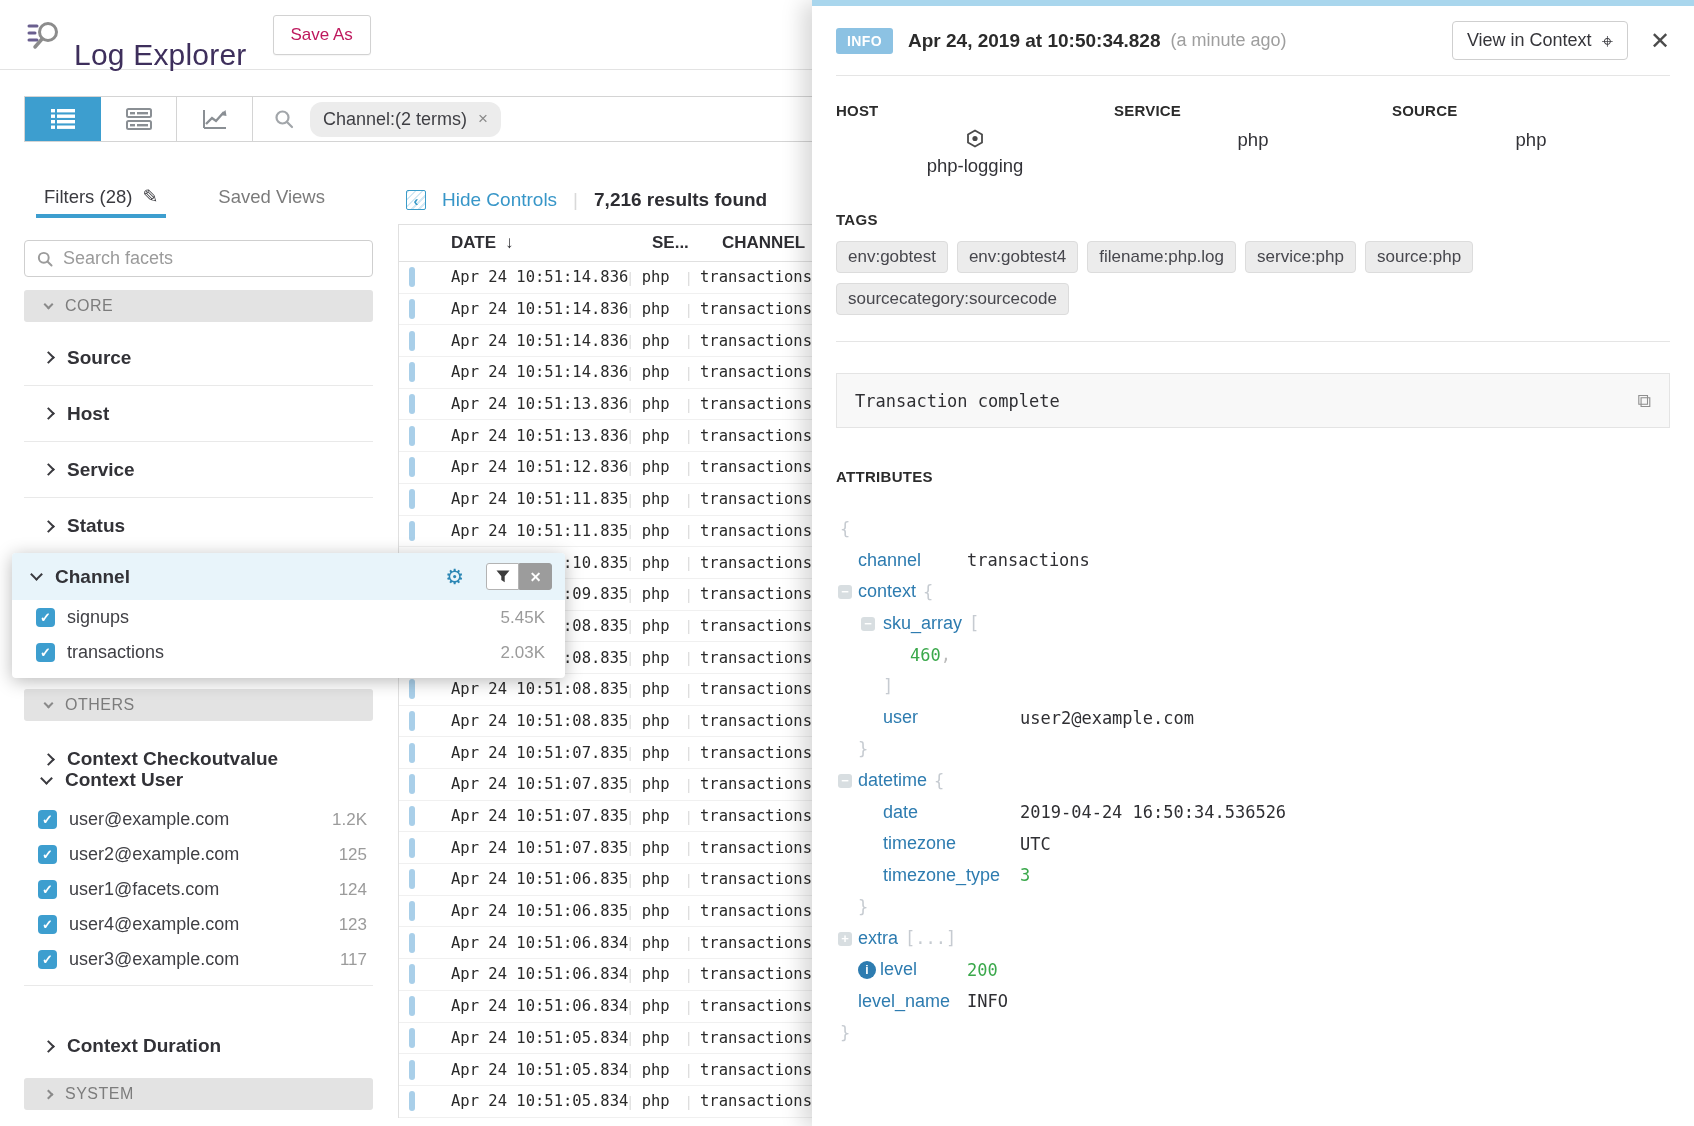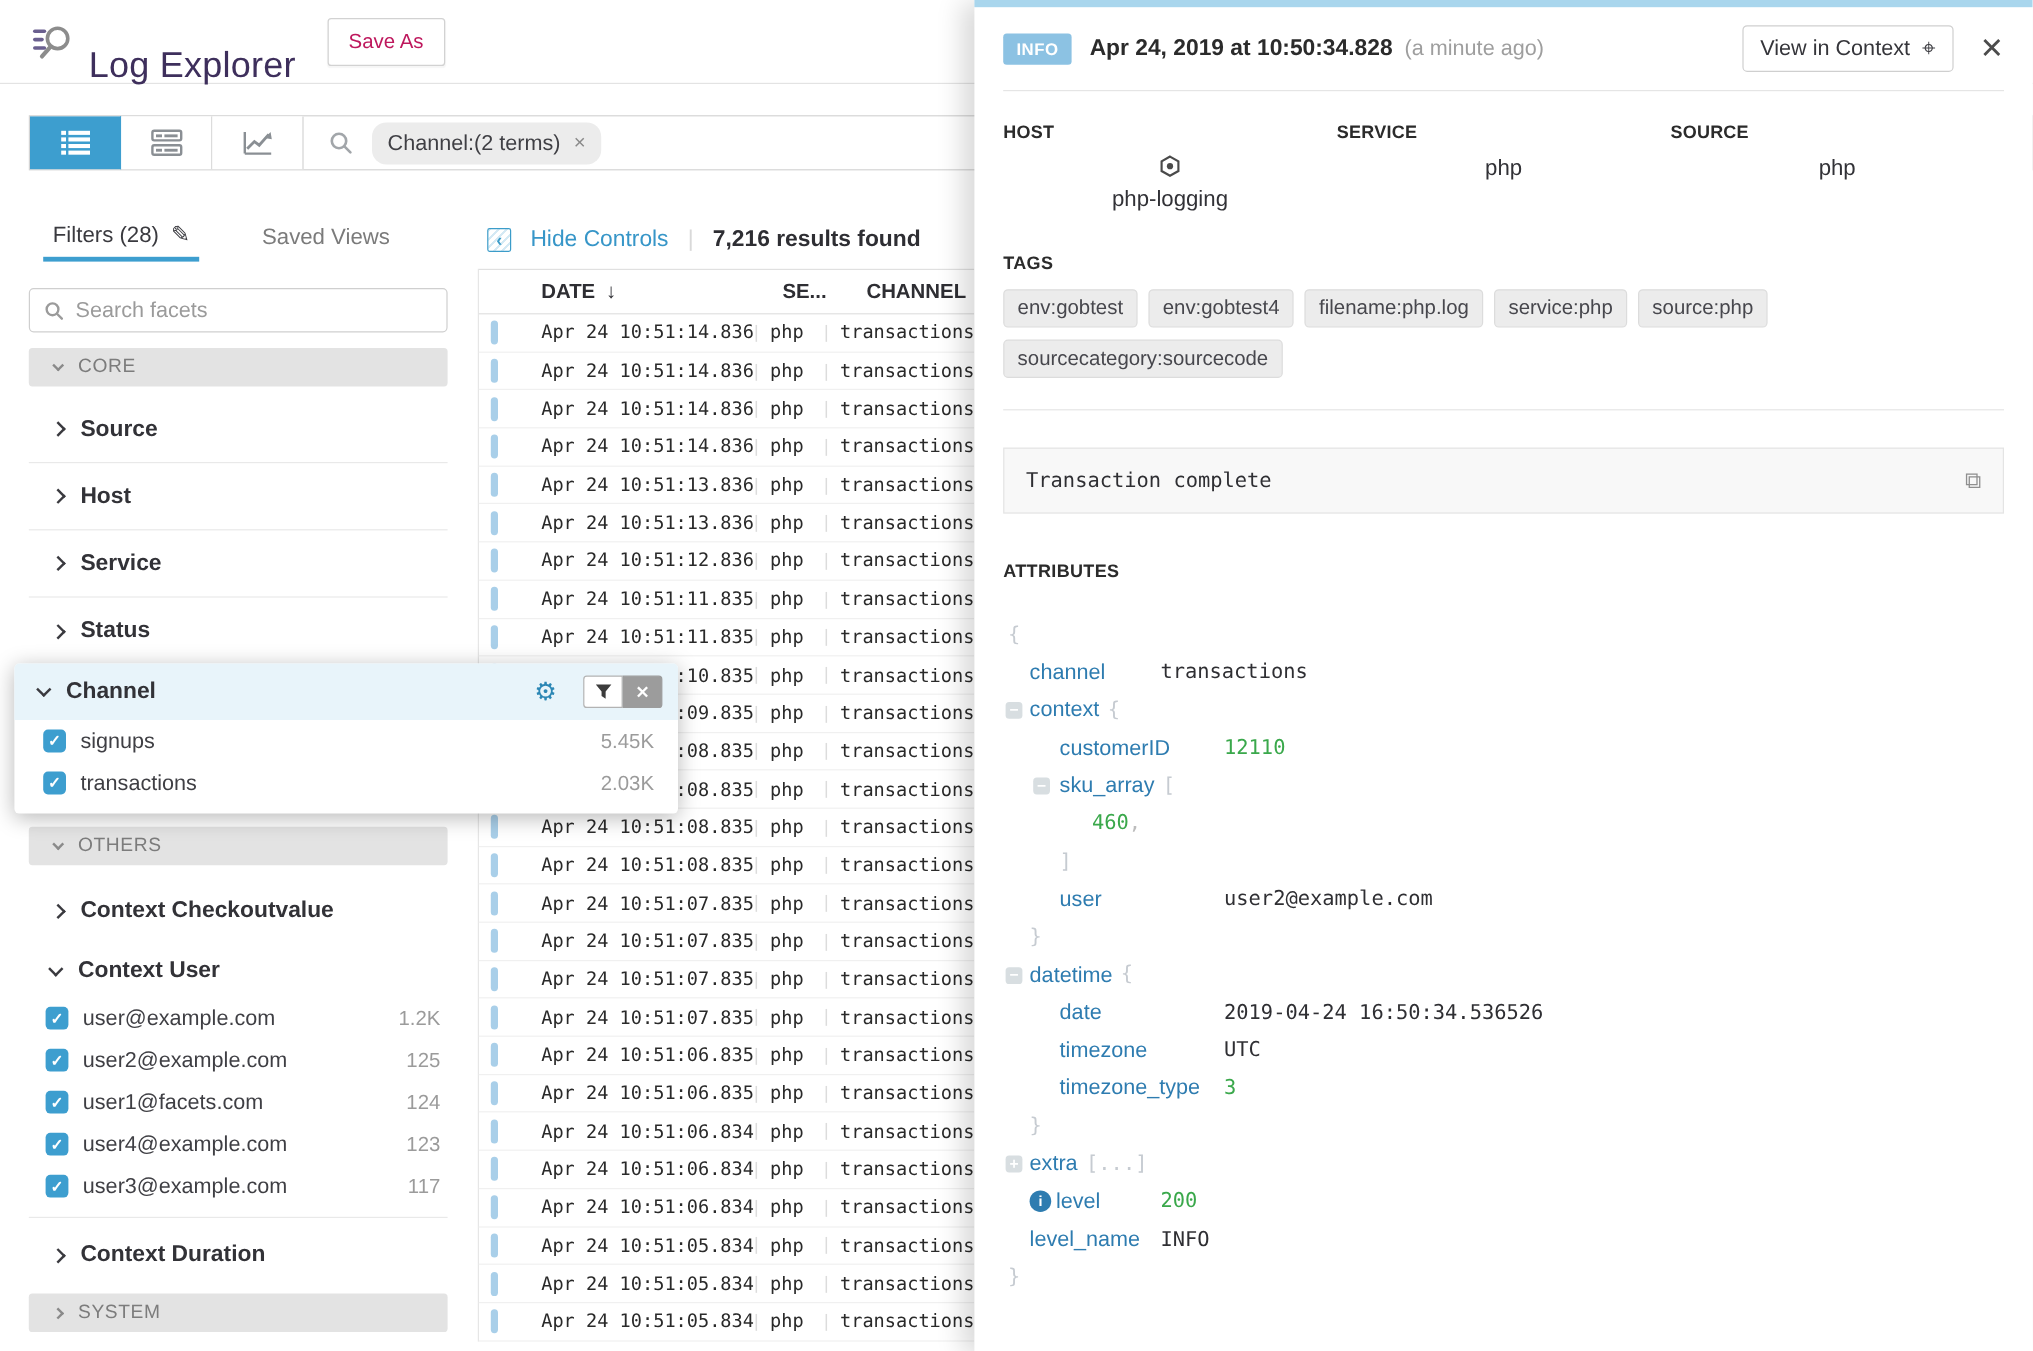--- a/index.html
+++ b/index.html
@@ -233,21 +233,21 @@
   <div class="secbar" style="top:689px;">
     <span class="chev sm down"></span>
     <span>OTHERS</span>
   </div>
   <div class="facet-list" style="top:731px;">
     <div class="facet-row">
       <span class="chev right"></span>
       <span class="facet-label">Context Checkoutvalue</span>
     </div>
   </div>
-  <div class="fgroup bblock" style="top:787px;">
+  <div class="fgroup bblock" style="top:758px;">
     <div class="fhead">
       <span class="chev down"></span>
       <span class="facet-label">Context User</span>
     </div>
     <div>
 
     <div class="opt-row">
           <span class="checkbox">✓</span>
           <span class="opt-label">user@example.com</span>
           <span class="opt-count">1.2K</span>
@@ -626,27 +626,20 @@
           <span class="tval dark">transactions</span>
 
         </div>
         <div class="trow open d1">
           <span class="tbox minus"></span>
 
           <span class="tkey">context</span>
           <span class="tbracket">{</span>
 
         </div>
-        <div class="trow kv d2">
-
-          <span class="tkey">customerID</span>
-
-          <span class="tval green">12110</span>
-
-        </div>
         <div class="trow open d2">
           <span class="tbox minus"></span>
 
           <span class="tkey">sku_array</span>
           <span class="tbracket">[</span>
 
         </div>
         <div class="trow item d3">
 
           <span class="tval green">460</span>

